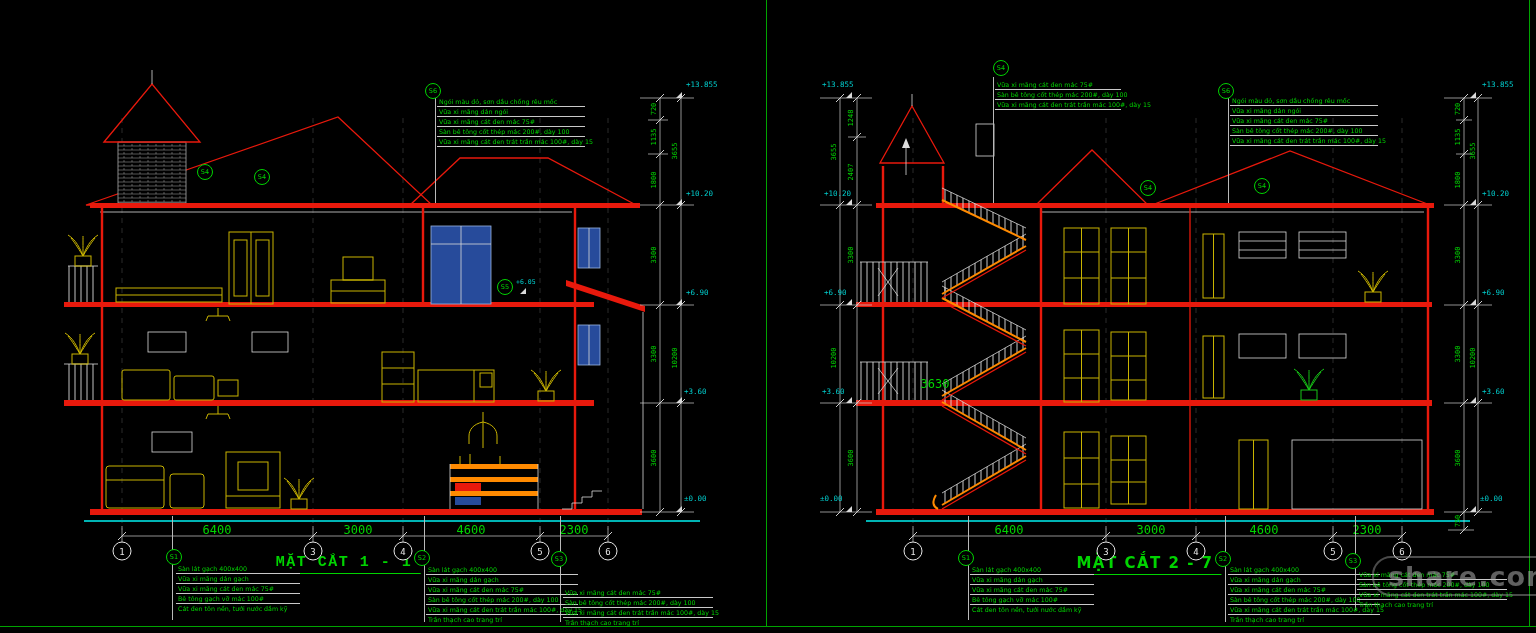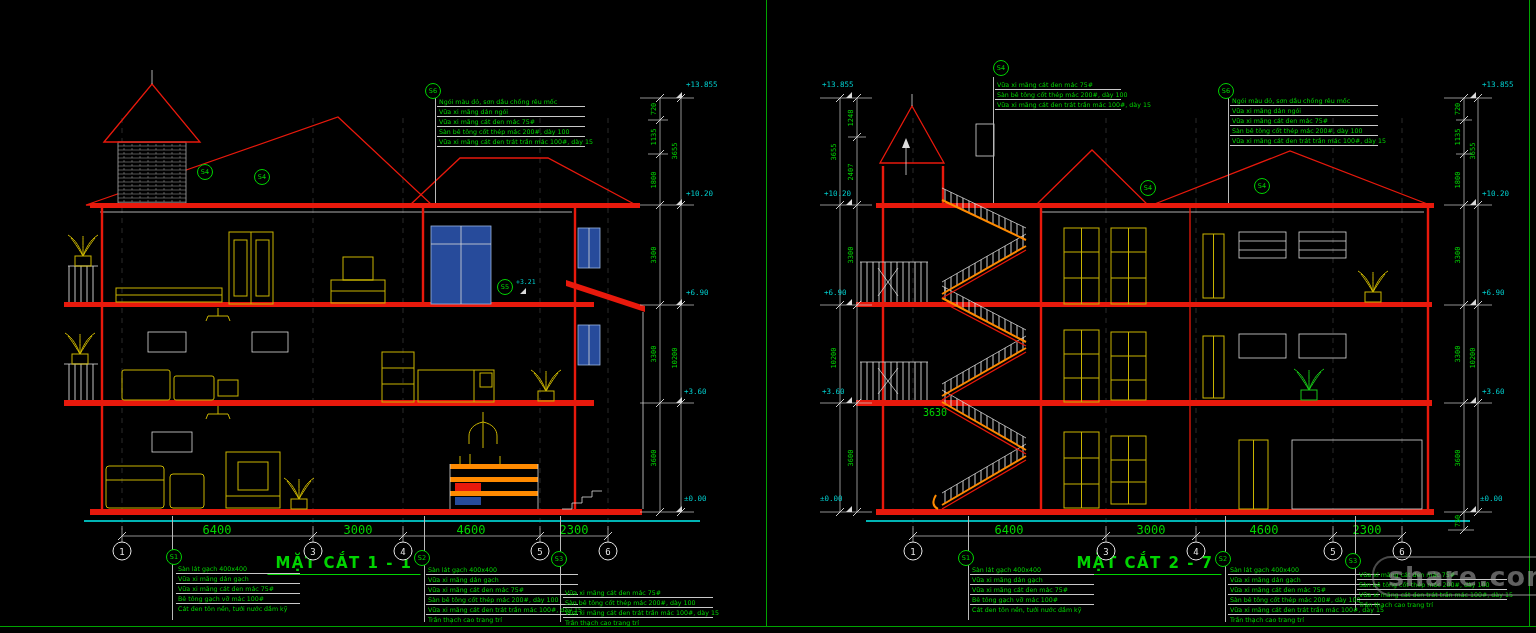--- a/index.html
+++ b/index.html
@@ -248,21 +248,21 @@
     <path class="dl" d="M857 98 V512 M840 98 V512 M820 98 H872 M820 205 H872 M820 305 H872 M820 403 H872 M820 512 H872 M848 137 H866"></path>
     <path class="dl" style="stroke-width:1" d="M853 102 L861 94 M853 141 L861 133 M853 209 L861 201 M853 309 L861 301 M853 407 L861 399 M853 516 L861 508 M836 102 L844 94 M836 209 L844 201 M836 309 L844 301 M836 407 L844 399 M836 516 L844 508"></path>
     <path class="tri" d="M846 98 l6 -6 v6 z M846 205 l6 -6 v6 z M846 305 l6 -6 v6 z M846 403 l6 -6 v6 z M846 512 l6 -6 v6 z"></path>
 
     <path class="dl" d="M1464 98 V530 M1478 98 V512 M1444 98 H1492 M1444 205 H1492 M1444 305 H1492 M1444 403 H1492 M1444 512 H1492 M1456 120 H1472 M1456 154 H1472 M1448 530 H1474"></path>
     <path class="dl" style="stroke-width:1" d="M1460 102 L1468 94 M1460 124 L1468 116 M1460 158 L1468 150 M1460 209 L1468 201 M1460 309 L1468 301 M1460 407 L1468 399 M1460 516 L1468 508 M1460 534 L1468 526 M1474 102 L1482 94 M1474 209 L1482 201 M1474 309 L1482 301 M1474 407 L1482 399 M1474 516 L1482 508"></path>
     <path class="tri" d="M1470 98 l6 -6 v6 z M1470 205 l6 -6 v6 z M1470 305 l6 -6 v6 z M1470 403 l6 -6 v6 z M1470 512 l6 -6 v6 z"></path>
   </g>
 </svg>
 
-<div class="t title" style="left:344px;top:554px;">MẶT CẮT 1 - 1</div>
+<div class="t title" style="left:344px;top:554px;font-family:Liberation Mono, monospace;">MẶT CẮT 1 - 1</div>
 <div class="t title" style="left:1145px;top:554px;">MẶT CẮT 2 - 7</div>
 
 <div class="t bub" style="left:122px;top:551px;">1</div>
 <div class="t bub" style="left:313px;top:551px;">3</div>
 <div class="t bub" style="left:403px;top:551px;">4</div>
 <div class="t bub" style="left:540px;top:551px;">5</div>
 <div class="t bub" style="left:608px;top:551px;">6</div>
 
 <div class="t bub" style="left:913px;top:551px;">1</div>
 <div class="t bub" style="left:1106px;top:551px;">3</div>
@@ -277,21 +277,21 @@
 <div class="t dim" style="left:1009px;top:530px;">6400</div>
 <div class="t dim" style="left:1151px;top:530px;">3000</div>
 <div class="t dim" style="left:1264px;top:530px;">4600</div>
 <div class="t dim" style="left:1367px;top:530px;">2300</div>
 
 <div class="t elev" style="left:686px;top:80px;">+13.855</div>
 <div class="t elev" style="left:686px;top:189px;">+10.20</div>
 <div class="t elev" style="left:686px;top:288px;">+6.90</div>
 <div class="t elev" style="left:684px;top:387px;">+3.60</div>
 <div class="t elev" style="left:684px;top:494px;">±0.00</div>
-<div class="t elev" style="left:516px;top:278px;font-size:6.5px;">+3.21</div>
+<div class="t elev" style="left:516px;top:278px;font-size:6.5px;">+6.05</div>
 
 <div class="t elev" style="left:822px;top:80px;">+13.855</div>
 <div class="t elev" style="left:824px;top:189px;">+10.20</div>
 <div class="t elev" style="left:824px;top:288px;">+6.90</div>
 <div class="t elev" style="left:822px;top:387px;">+3.60</div>
 <div class="t elev" style="left:820px;top:494px;">±0.00</div>
 
 <div class="t elev" style="left:1482px;top:80px;">+13.855</div>
 <div class="t elev" style="left:1482px;top:189px;">+10.20</div>
 <div class="t elev" style="left:1482px;top:288px;">+6.90</div>
@@ -317,21 +317,21 @@
 <div class="t vdim" style="left:1458px;top:109px;">720</div>
 <div class="t vdim" style="left:1458px;top:137px;">1135</div>
 <div class="t vdim" style="left:1458px;top:180px;">1800</div>
 <div class="t vdim" style="left:1473px;top:151px;">3655</div>
 <div class="t vdim" style="left:1458px;top:255px;">3300</div>
 <div class="t vdim" style="left:1458px;top:354px;">3300</div>
 <div class="t vdim" style="left:1473px;top:358px;">10200</div>
 <div class="t vdim" style="left:1458px;top:458px;">3600</div>
 <div class="t vdim" style="left:1458px;top:521px;">750</div>
 
-<div class="t dim" style="left:935px;top:412px;font-size:10px;">3630</div>
+<div class="t dim" style="left:935px;top:384px;font-size:12px;">3630</div>
 
 <div class="t tag" style="left:433px;top:91px;">S6</div>
 <div class="t tag" style="left:505px;top:287px;">S5</div>
 <div class="t tag" style="left:205px;top:172px;">S4</div>
 <div class="t tag" style="left:262px;top:177px;">S4</div>
 <div class="t tag" style="left:174px;top:557px;">S1</div>
 <div class="t tag" style="left:422px;top:558px;">S2</div>
 <div class="t tag" style="left:559px;top:559px;">S3</div>
 <div class="t tag" style="left:1001px;top:68px;">S4</div>
 <div class="t tag" style="left:1226px;top:91px;">S6</div>

